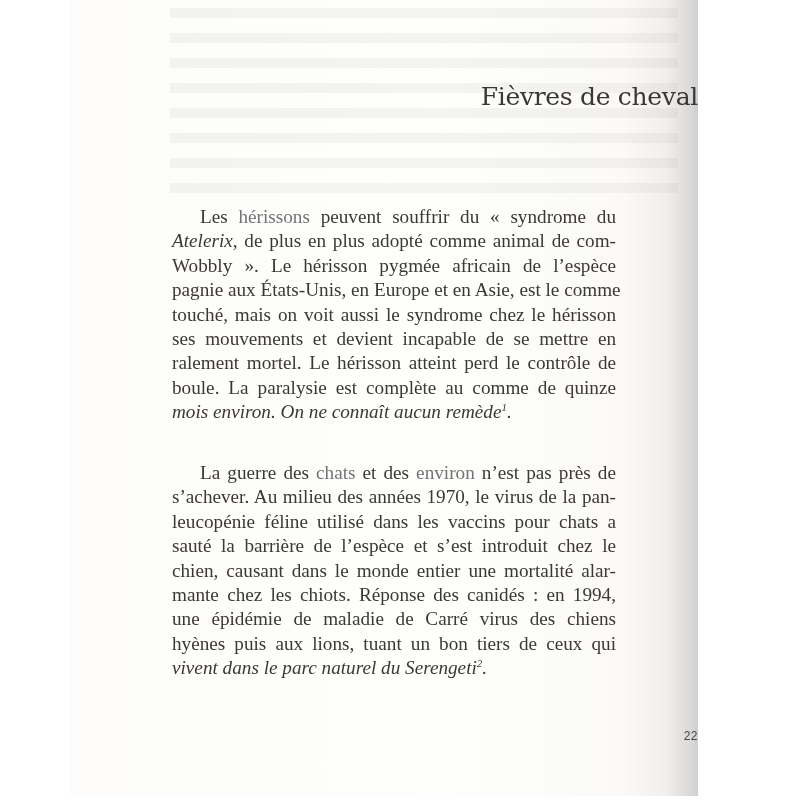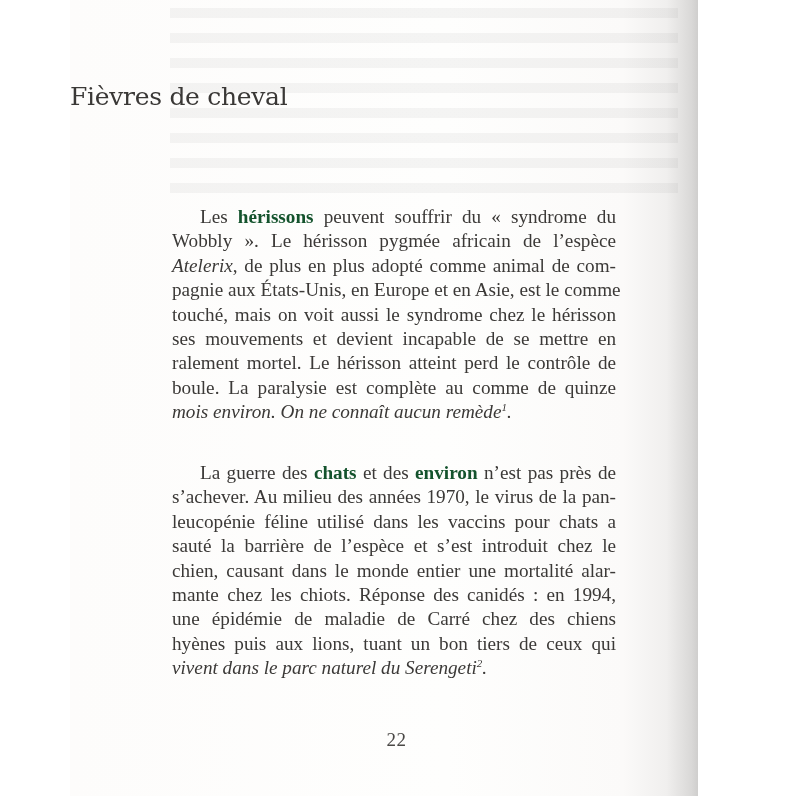--- a/index.html
+++ b/index.html
@@ -31,21 +31,21 @@
       top: 0;
       height: 200px;
       opacity: 0.06;
       background: repeating-linear-gradient(to bottom, transparent 0px, transparent 8px, #555 8px, #555 18px, transparent 18px, transparent 25px);
     }
     .title {
       position: absolute;
       left: 70px;
       width: 628px;
       top: 82px;
-      text-align: left;
+      text-align: right;
       font-family: "DejaVu Serif", "Liberation Serif", serif;
       font-size: 25px;
       color: #3a3836;
       letter-spacing: -0.3px;
       margin: 0;
       font-weight: normal;
     }
     .body-text {
       position: absolute;
       left: 172px;
@@ -66,64 +66,64 @@
     }
     .body-text .line.last {
       text-align-last: left;
       font-style: italic;
     }
     .body-text .line.indent {
       padding-left: 28px;
     }
     .p1 { top: 205px; }
     .p2 { top: 461px; }
-    b { font-weight: bold; color: #14532d; }
+    b { font-weight: normal; color: #737373; }
     i { font-style: italic; }
     sup { font-size: 11px; vertical-align: 7px; line-height: 0; }
     .page-number {
       position: absolute;
       left: 70px;
       width: 628px;
       top: 729px;
-      text-align: center;
-      font-family: Liberation Serif, serif;
-      font-size: 19px;
+      text-align: right;
+      font-family: Liberation Sans, sans-serif;
+      font-size: 12px;
       color: #4a4846;
       letter-spacing: 0.5px;
       padding-left: 25px;
       box-sizing: border-box;
     }
   </style>
 </head>
 <body>
 
 <div class="scan">
   <div class="page">
     <div class="bleed"></div>
   </div>
 
   <h1 class="title">Fièvres de cheval</h1>
 
   <div class="body-text p1">
       <span class="line indent"><span>Les </span><b>hérissons</b><span> peuvent souffrir du « syndrome du</span></span>
+      <span class="line"><i>Atelerix</i><span>, de plus en plus adopté comme animal de com-</span></span>
       <span class="line"><span>Wobbly ». Le hérisson pygmée africain de l’espèce</span></span>
-      <span class="line"><i>Atelerix</i><span>, de plus en plus adopté comme animal de com-</span></span>
       <span class="line"><span>pagnie aux États-Unis, en Europe et en Asie, est le comme</span></span>
       <span class="line"><span>touché, mais on voit aussi le syndrome chez le hérisson</span></span>
       <span class="line"><span>ses mouvements et devient incapable de se mettre en</span></span>
       <span class="line"><span>ralement mortel. Le hérisson atteint perd le contrôle de</span></span>
       <span class="line"><span>boule. La paralysie est complète au comme de quinze</span></span>
       <span class="line last"><span>mois environ. On ne connaît aucun remède</span><sup>1</sup><span>.</span></span>
     </div>
   <div class="body-text p2">
       <span class="line indent"><span>La guerre des </span><b>chats</b><span> et des </span><b>environ</b><span> n’est pas près de</span></span>
       <span class="line"><span>s’achever. Au milieu des années 1970, le virus de la pan-</span></span>
       <span class="line"><span>leucopénie féline utilisé dans les vaccins pour chats a</span></span>
       <span class="line"><span>sauté la barrière de l’espèce et s’est introduit chez le</span></span>
       <span class="line"><span>chien, causant dans le monde entier une mortalité alar-</span></span>
       <span class="line"><span>mante chez les chiots. Réponse des canidés : en 1994,</span></span>
-      <span class="line"><span>une épidémie de maladie de Carré chez des chiens</span></span>
+      <span class="line"><span>une épidémie de maladie de Carré virus des chiens</span></span>
       <span class="line"><span>hyènes puis aux lions, tuant un bon tiers de ceux qui</span></span>
       <span class="line last"><span>vivent dans le parc naturel du Serengeti</span><sup>2</sup><span>.</span></span>
     </div>
 
   <div class="page-number">22</div>
 </div>
 
 </body></html>

